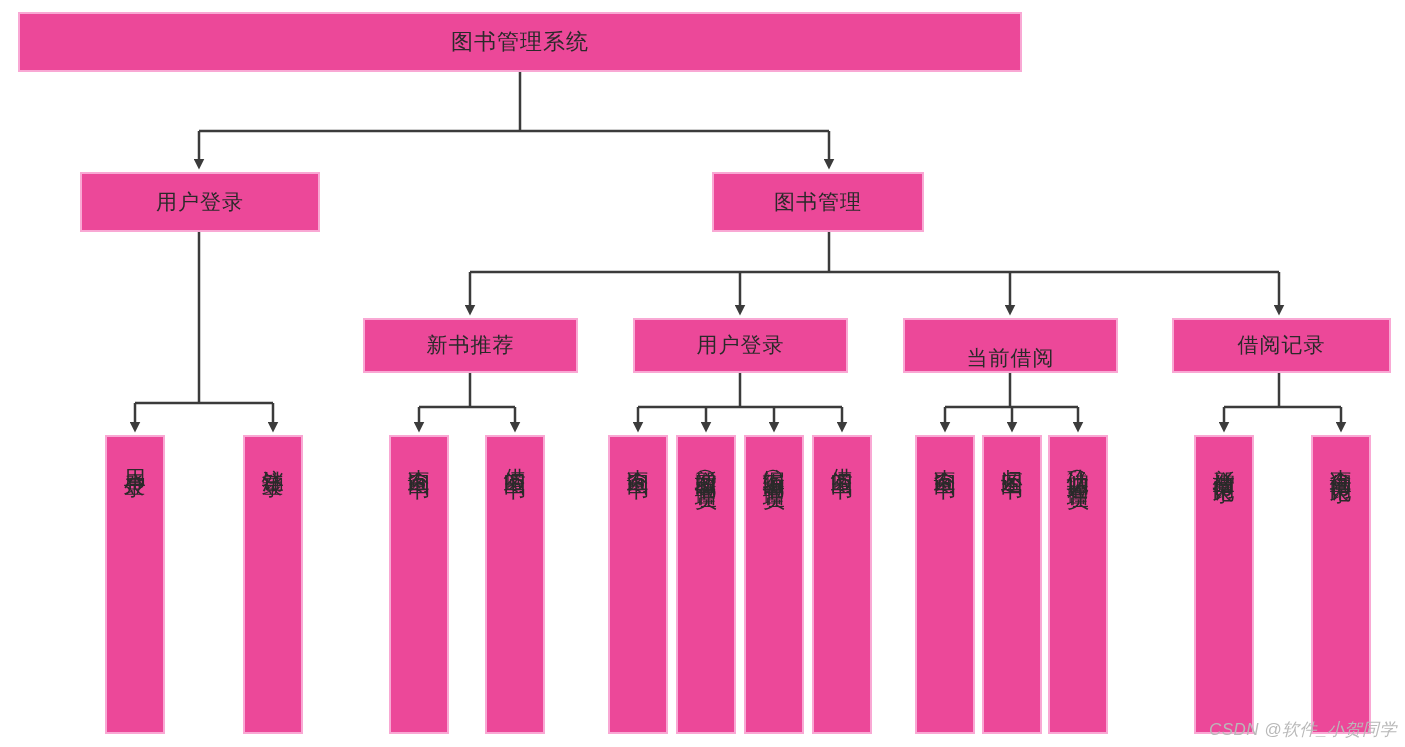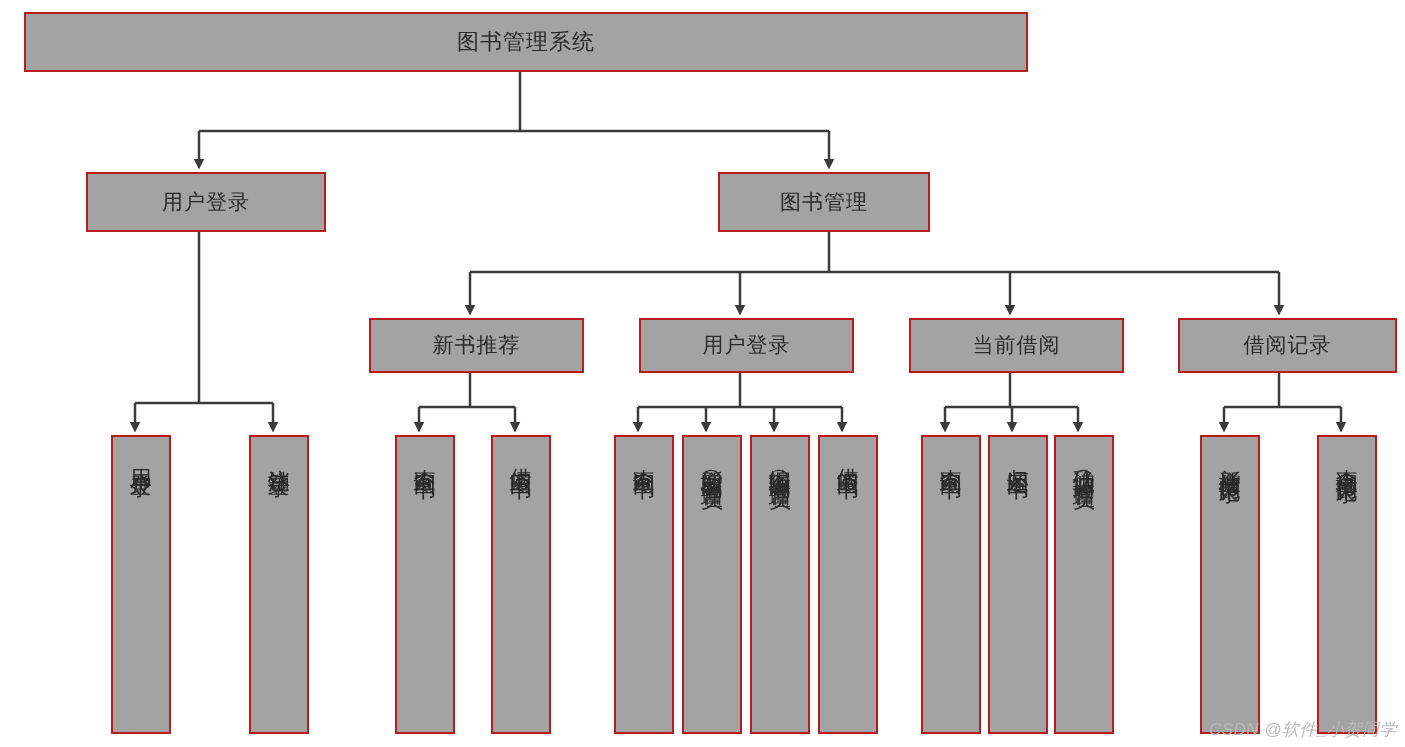--- a/index.html
+++ b/index.html
@@ -22,27 +22,26 @@
     position: absolute;
     left: 0;
     top: 0;
     width: 1405px;
     height: 747px;
     pointer-events: none;
   }
   .node {
     position: absolute;
     box-sizing: border-box;
-    background: #a3a3a3;
-    border: 2px solid #b91c1c;
+    background: #ec4899;
+    border: 2px solid #f9a8d4;
     display: flex;
     align-items: center;
     justify-content: center;
     z-index: 2;
-    margin-left: 6px;
   }
   .node .node-label {
     color: #2a2a2a;
     letter-spacing: 1px;
     line-height: 1.25;
     text-align: center;
     white-space: nowrap;
   }
   
   .node.horizontal .node-label {
@@ -145,21 +144,21 @@
   </div>
 
   <div class="node horizontal" style="left:363px; top:318px; width:215px; height:55px;">
     <span class="node-label">新书推荐</span>
   </div>
 
   <div class="node horizontal" style="left:633px; top:318px; width:215px; height:55px;">
     <span class="node-label">用户登录</span>
   </div>
 
-  <div class="node horizontal" style="left:903px; top:318px; width:215px; height:55px;">
+  <div class="node horizontal" style="left:903px; top:318px; width:215px; height:55px;align-items:flex-end;">
     <span class="node-label">当前借阅</span>
   </div>
 
   <div class="node horizontal" style="left:1172px; top:318px; width:219px; height:55px;">
     <span class="node-label">借阅记录</span>
   </div>
 
   <div class="node vertical" style="left:105px; top:435px; width:60px; height:299px;">
     <span class="node-label">用户登录</span>
   </div>

